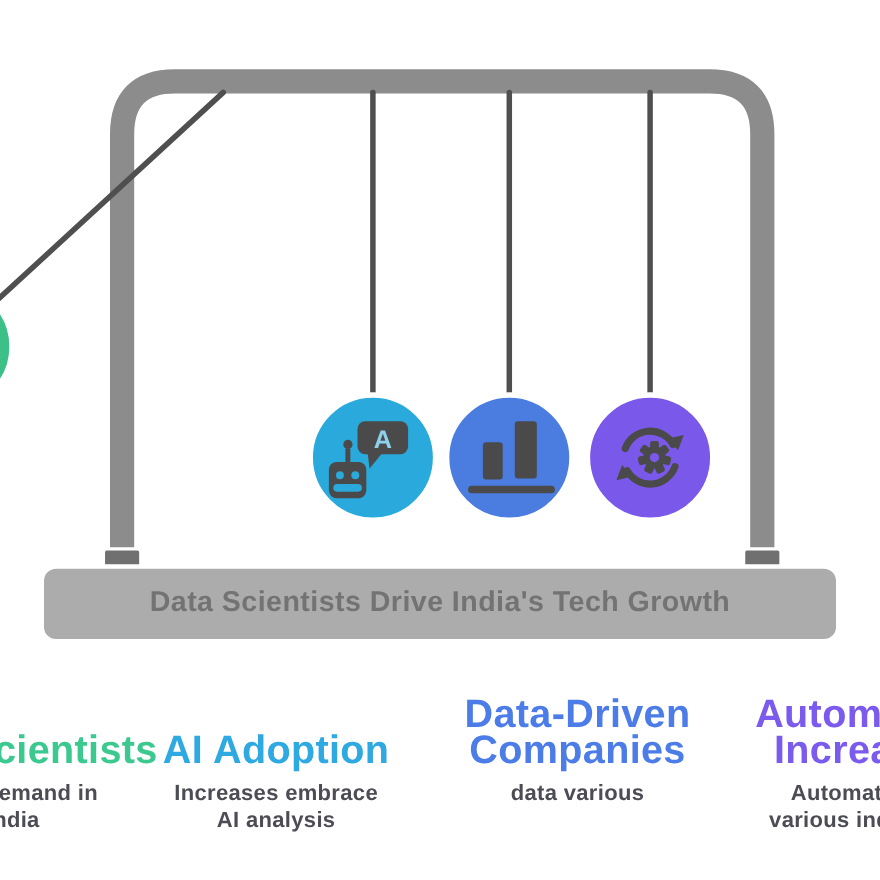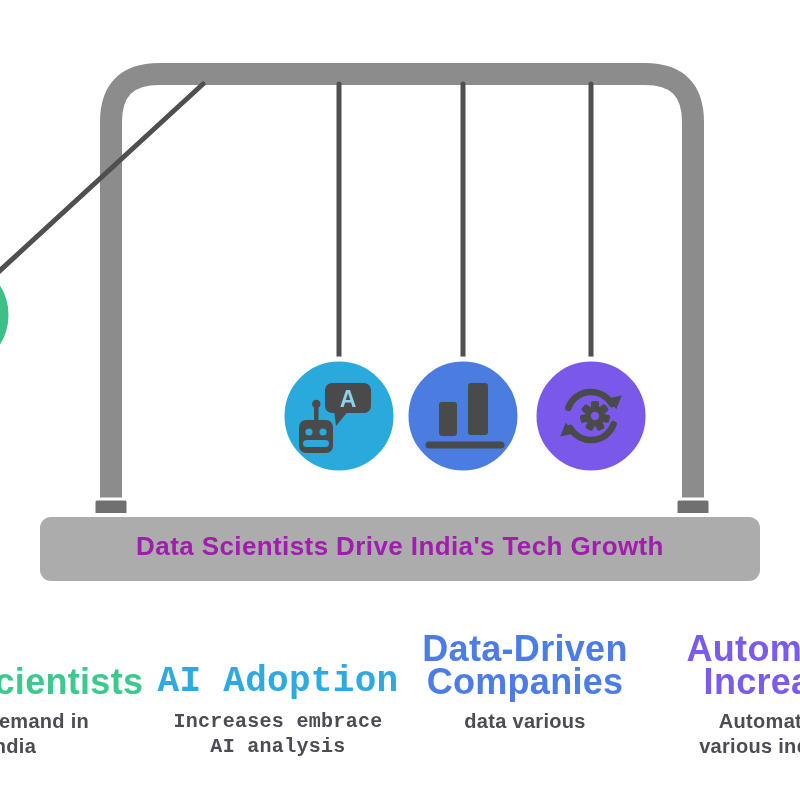--- a/index.html
+++ b/index.html
@@ -3,34 +3,34 @@
 <meta charset="utf-8">
 <style>
   html,body{margin:0;padding:0;background:#ffffff;}
   .stage{
     position:relative;width:800px;height:800px;overflow:hidden;
     background:#ffffff;font-family:"Liberation Sans",sans-serif;
   }
   .scene-svg{position:absolute;left:0;top:0;}
   .base-title{
     position:absolute;left:0;top:531px;width:800px;text-align:center;
-    font-size:26px;font-weight:bold;letter-spacing:.4px;color:#a21caf;
+    font-size:26px;font-weight:bold;letter-spacing:.4px;color:#737373;
   }
   .col{position:absolute;width:300px;text-align:center;}
   .col-heading{
     position:absolute;left:0;top:0;width:300px;height:66px;
     display:flex;flex-direction:column;justify-content:flex-end;
     font-size:36px;line-height:33px;font-weight:bold;letter-spacing:.3px;
   }
   .col-desc{
     position:absolute;left:0;top:77px;width:300px;
     font-size:20px;line-height:25px;font-weight:bold;color:#4C4C55;letter-spacing:.3px;
   }
   .col-wrap{position:absolute;top:632px;height:160px;}
-  .c1{left:-138px;} .c2{left:128px;font-family:Liberation Mono, monospace;} .c3{left:375px;} .c4{left:638px;}
+  .c1{left:-138px;} .c2{left:101px;} .c3{left:375px;} .c4{left:638px;}
 </style>
 </head>
 <body>
 
 <div class="stage">
 
   <svg class="scene-svg" width="800" height="800" viewBox="0 0 800 800">
 
     <path d="M 111 521 L 111 122 Q 111 74 159 74 L 645 74 Q 693 74 693 122 L 693 521" fill="none" stroke="#FFFFFF" stroke-width="32" stroke-linejoin="round"></path>
 

